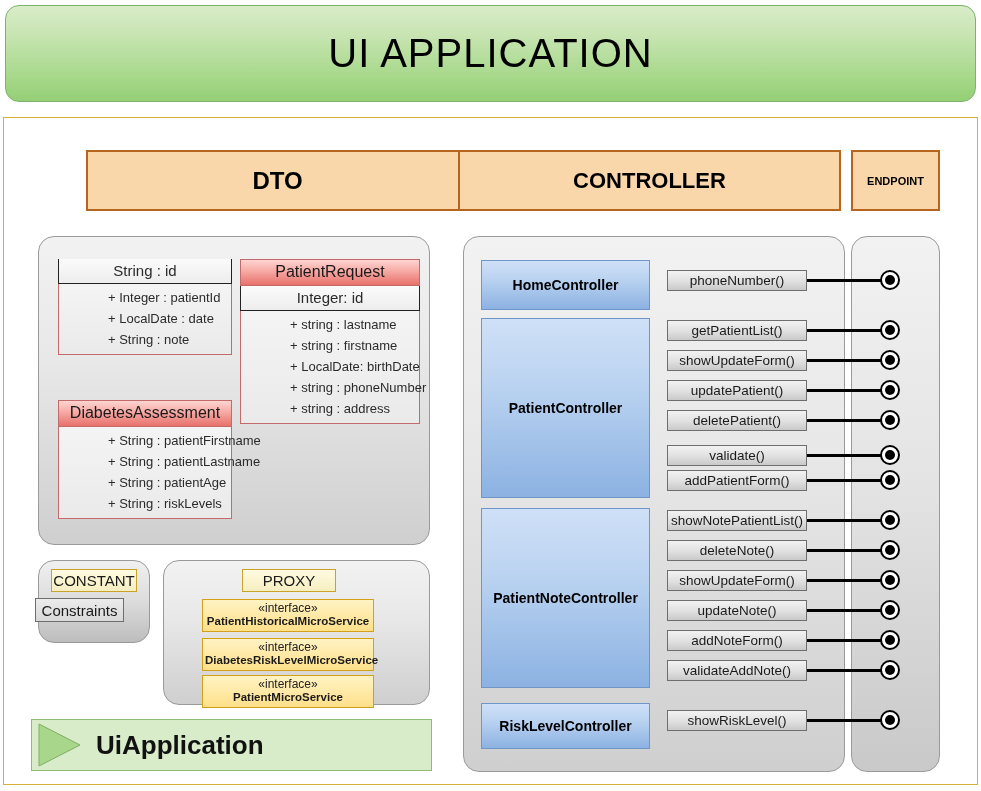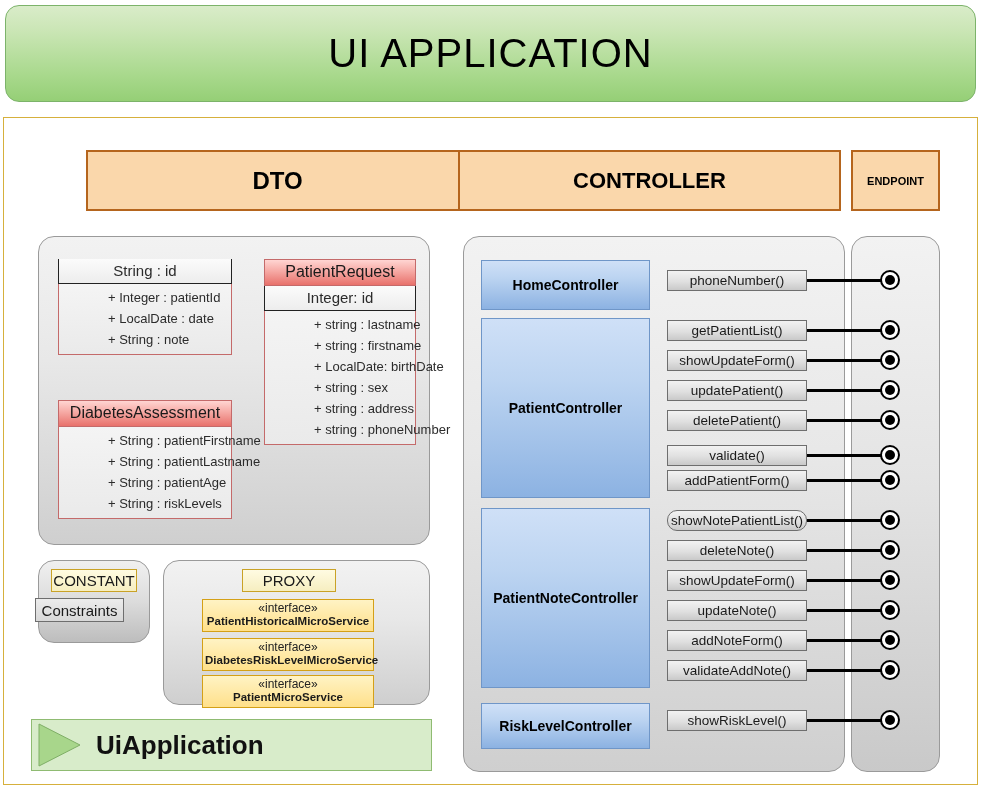--- a/index.html
+++ b/index.html
@@ -98,21 +98,21 @@
   .uml-fields .field {
     font-size: 13px;
     color: #2b2b2b;
     padding: 3px 0 3px 7px;
     white-space: nowrap;
     margin-left: 42px;
   }
 
   #cls-patientnoterequest { left: 58px;  top: 259px; width: 174px; }
   #cls-diabetesassessment { left: 58px;  top: 400px; width: 174px; }
-  #cls-patientrequest     { left: 264px; top: 259px; width: 152px; }
+  #cls-patientrequest     { left: 240px; top: 259px; width: 180px; }
 
   
   .yellow-label {
     border: 1px solid #c9a227;
     background: linear-gradient(to bottom, #fffbe2 0%, #f6eec0 100%);
     text-align: center;
     font-size: 15px;
     color: #1a1a1a;
   }
   #constant-label {
@@ -252,23 +252,22 @@
   </div>
 </div>
 
 <div id="cls-patientrequest" class="uml-class">
   <div class="uml-header">PatientRequest</div>
   <div class="uml-id">Integer: id</div>
   <div class="uml-fields">
     <div class="field">+ string : lastname</div>
     <div class="field">+ string : firstname</div>
     <div class="field">+ LocalDate: birthDate</div>
-    <div class="field">+ string : sex</div>
+    <div class="field">+ string : phoneNumber</div>
     <div class="field">+ string : address</div>
-    <div class="field">+ string : phoneNumber</div>
   </div>
 </div>
 
 <div id="constant-container" class="gray-box"></div>
 <div id="constant-label" class="yellow-label">
   <span>CONSTANT</span>
 </div>
 <div id="constraints-box">
   <span>Constraints</span>
 </div>
@@ -335,21 +334,21 @@
     <div class="method-box" style="top: 445px;">
       <span>validate()</span>
     </div>
     <div class="connector" style="top: 454px;"></div>
     <div class="endpoint-dot" style="top: 445px;"></div>
     <div class="method-box" style="top: 470px;">
       <span>addPatientForm()</span>
     </div>
     <div class="connector" style="top: 479px;"></div>
     <div class="endpoint-dot" style="top: 470px;"></div>
-    <div class="method-box" style="top: 510px; border-radius: 10px;">
+    <div class="method-box" style="top: 510px;">
       <span>showNotePatientList()</span>
     </div>
     <div class="connector" style="top: 519px;"></div>
     <div class="endpoint-dot" style="top: 510px;"></div>
     <div class="method-box" style="top: 540px;">
       <span>deleteNote()</span>
     </div>
     <div class="connector" style="top: 549px;"></div>
     <div class="endpoint-dot" style="top: 540px;"></div>
     <div class="method-box" style="top: 570px;">

